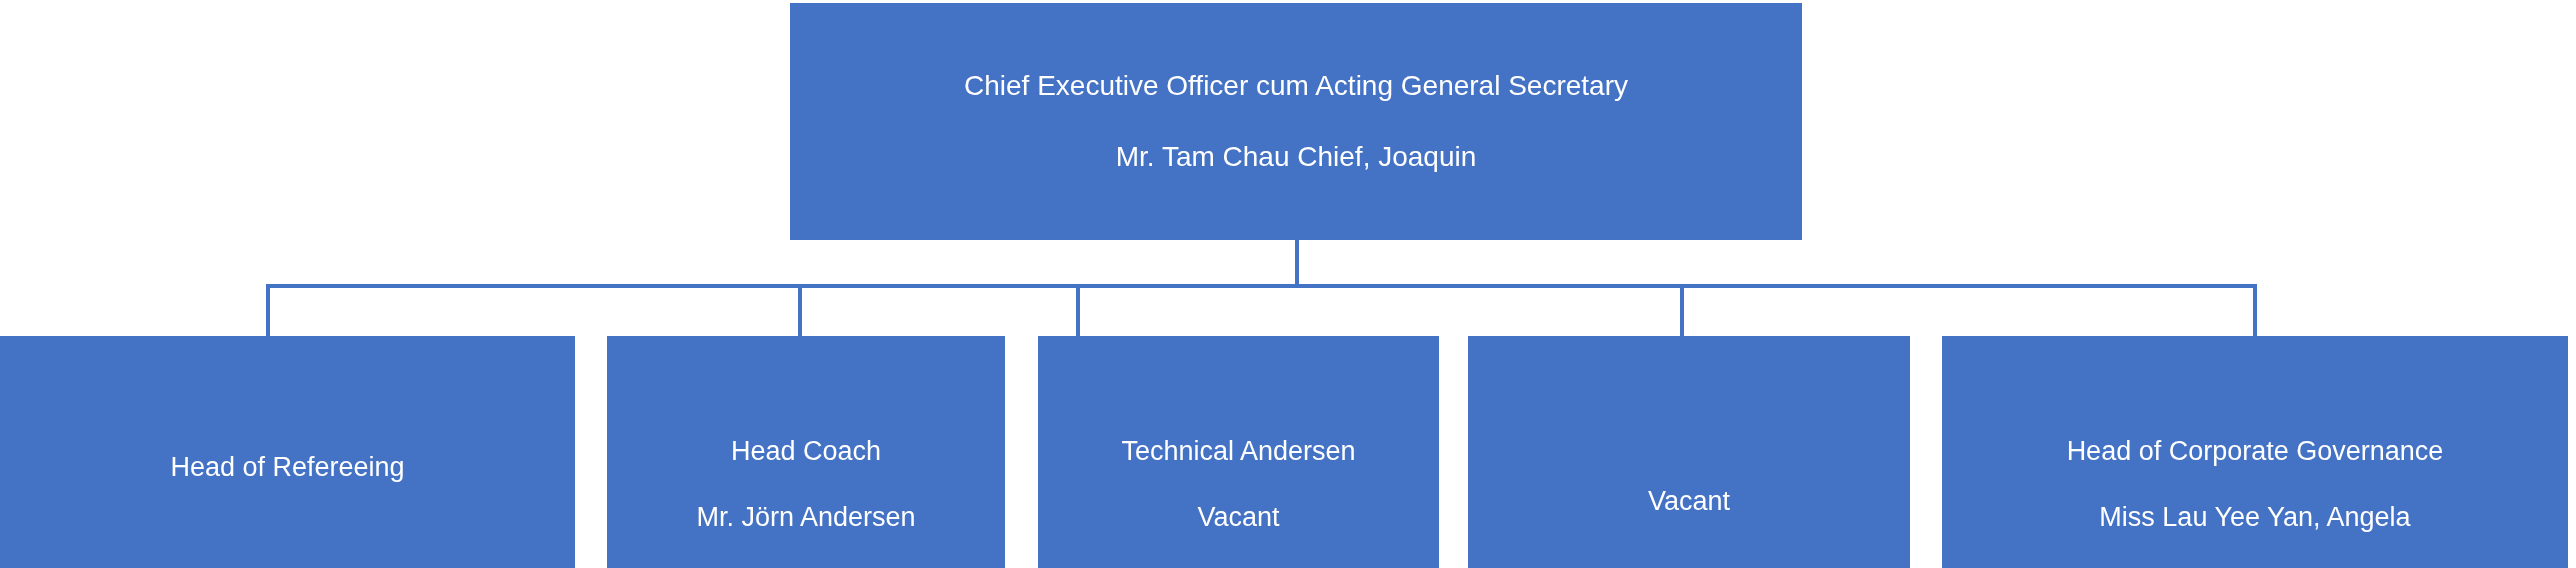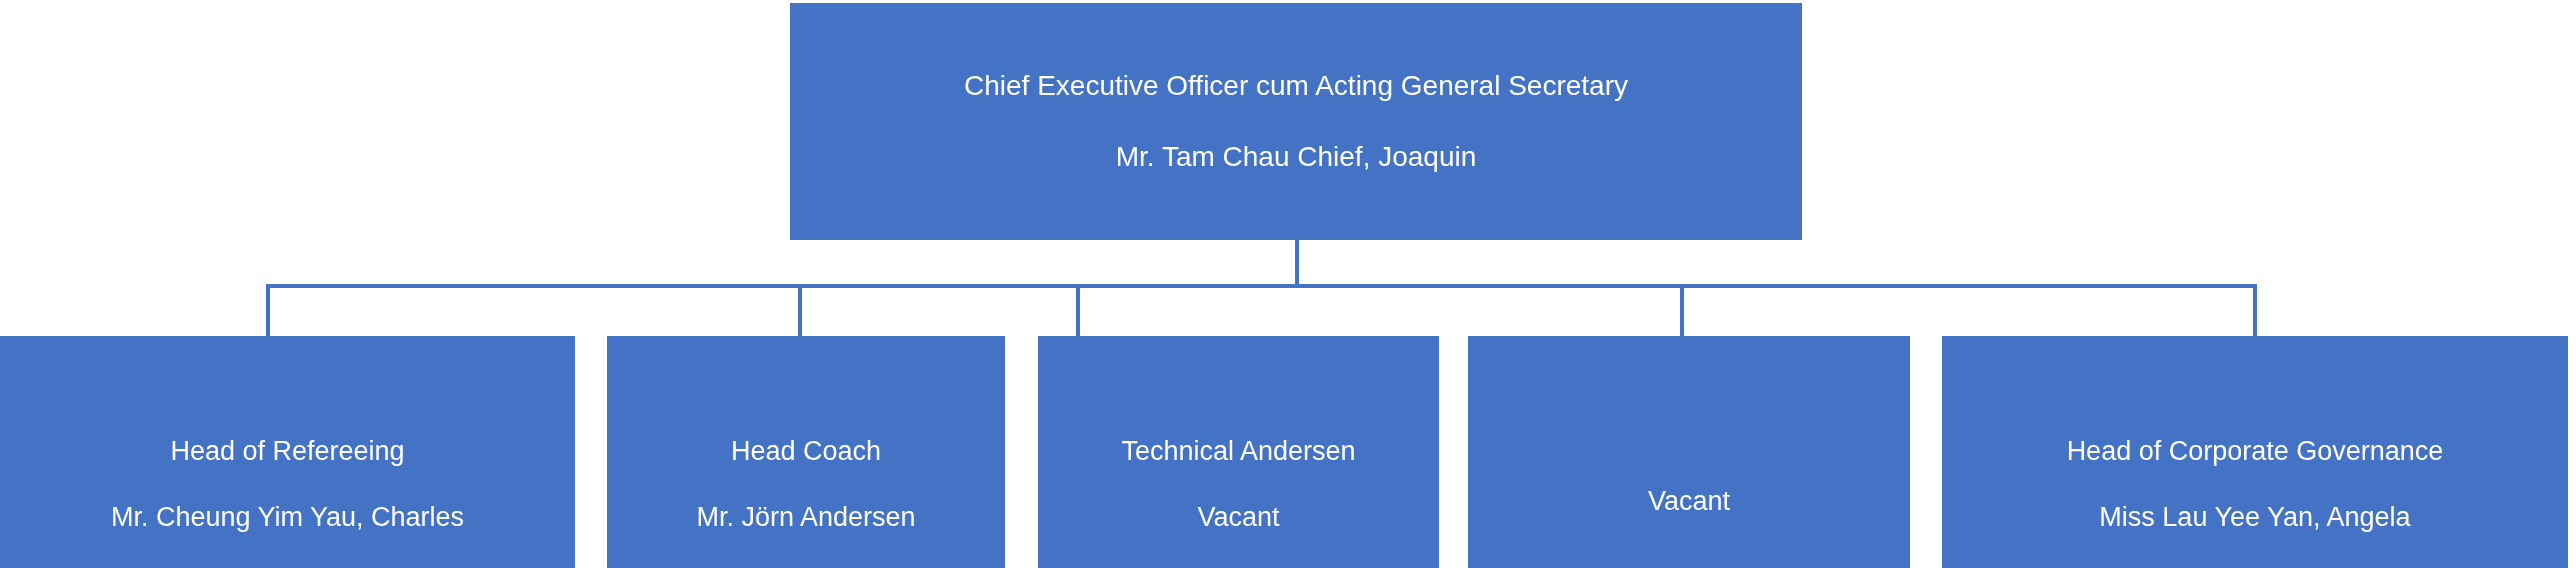--- a/index.html
+++ b/index.html
@@ -105,21 +105,20 @@
 
   <div class="node root">
     <span class="title-line">Chief Executive Officer cum Acting General Secretary</span>
     <span class="spacer"></span>
     <span class="name-line">Mr. Tam Chau Chief, Joaquin</span>
   </div>
 
   <div class="node lvl2 n-refereeing">
     <span class="title-line">Head of Refereeing</span>
     <span class="spacer"></span>
-    <span class="name-line">Mr. Cheung Yim Yau, Charles</span>
   </div>
 
   <div class="node lvl2 n-head-coach">
     <span class="title-line">Head Coach</span>
     <span class="spacer"></span>
     <span class="name-line">Mr. Jörn Andersen</span>
   </div>
 
   <div class="node lvl2 n-technical-director">
     <span class="title-line">Technical Andersen</span>

